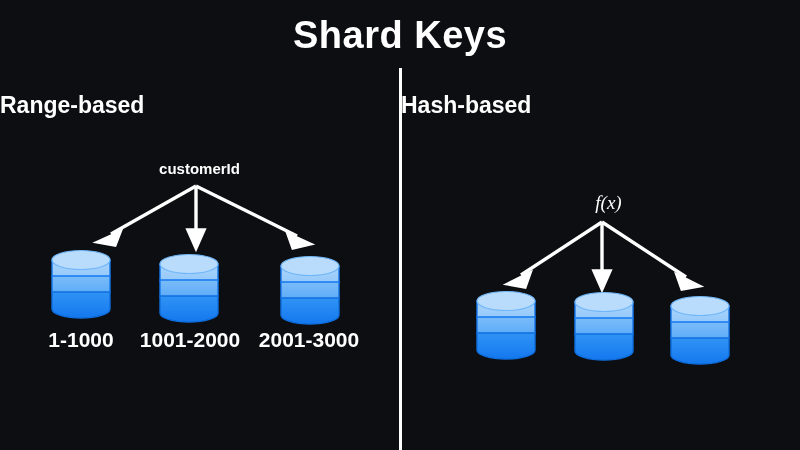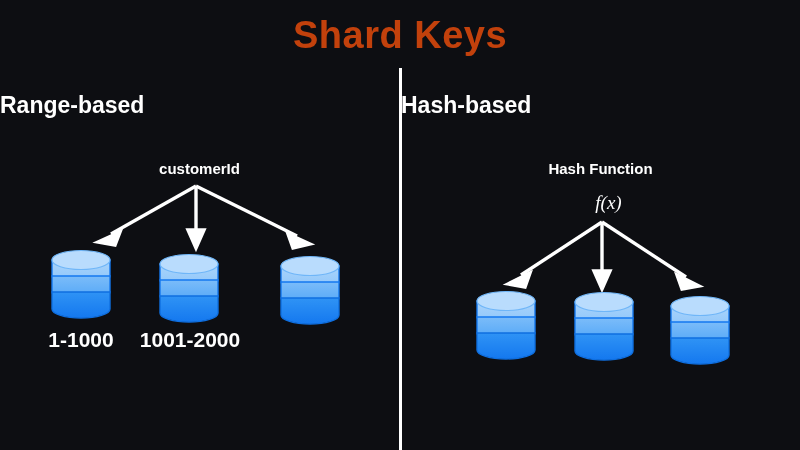--- a/index.html
+++ b/index.html
@@ -26,21 +26,21 @@
   
   #title {
     position: absolute;
     top: 14px;
     left: 0;
     width: 800px;
     text-align: center;
     font-size: 38px;
     font-weight: 700;
     letter-spacing: 0.5px;
-    color: #c2410c;
+    color: #ffffff;
   }
 
   
   #divider {
     position: absolute;
     left: 399px;
     top: 68px;
     width: 2.5px;
     height: 382px;
     background: #ffffff;
@@ -194,27 +194,27 @@
       <svg viewBox="0 0 62 76">
         <path d="M2,14 v16 a29,9 0 0 0 58,0 v-16 z" fill="url(#gA1)" stroke="#1478ef" stroke-width="1.4"></path>
         <path d="M2,30 v16 a29,9 0 0 0 58,0 v-16 z" fill="url(#gA2)" stroke="#1478ef" stroke-width="1.4"></path>
         <path d="M2,46 v17 a29,9 0 0 0 58,0 v-17 z" fill="url(#gA3)" stroke="#0f6fe0" stroke-width="1.4"></path>
         <ellipse cx="31" cy="14" rx="29" ry="9.5" fill="#b9dcfd" stroke="#6fb6f8" stroke-width="1.2"></ellipse>
       </svg>
     </div>
 
     <div class="range-label" id="rl-0">1-1000</div>
     <div class="range-label" id="rl-1">1001-2000</div>
+    <div class="range-label" id="rl-2">2001-3000</div>
   </div>
 
   <div class="panel" id="panel-hash">
 
     <div class="panel-heading">Hash-based</div>
 
-    <div class="key-label" id="hash-key-label">Hash Function</div>
 
     <div id="hash-fx">f(x)</div>
 
     <svg class="arrows" id="hash-arrows" viewBox="0 0 399 450">
       <g stroke="#ffffff" stroke-width="3.4" fill="#ffffff">
         <line x1="201" y1="222" x2="120" y2="275"></line>
         <polygon points="107,284 129,273 124,287"></polygon>
         <line x1="201" y1="222" x2="201" y2="274"></line>
         <polygon points="201,289 193,271 209,271"></polygon>
         <line x1="201" y1="222" x2="285" y2="277"></line>

